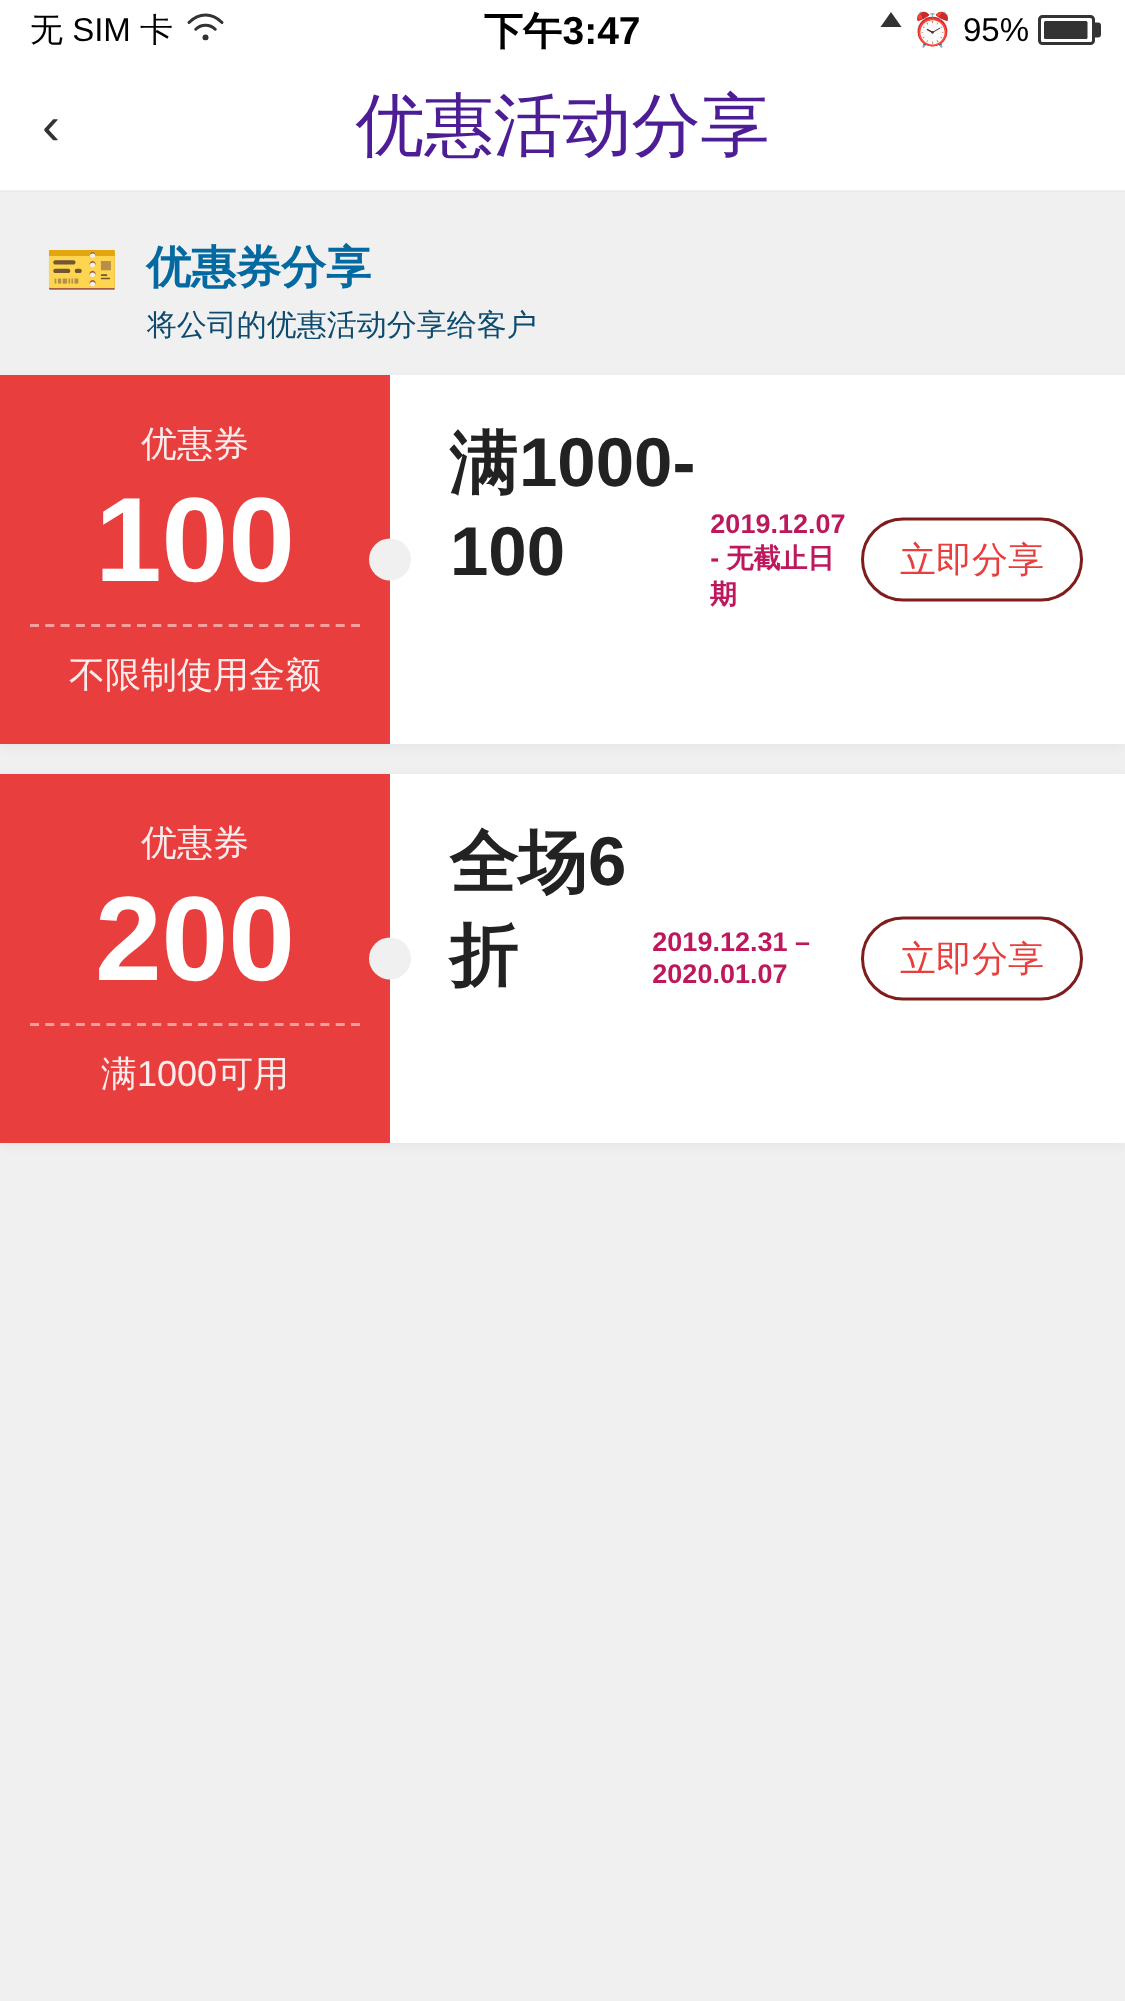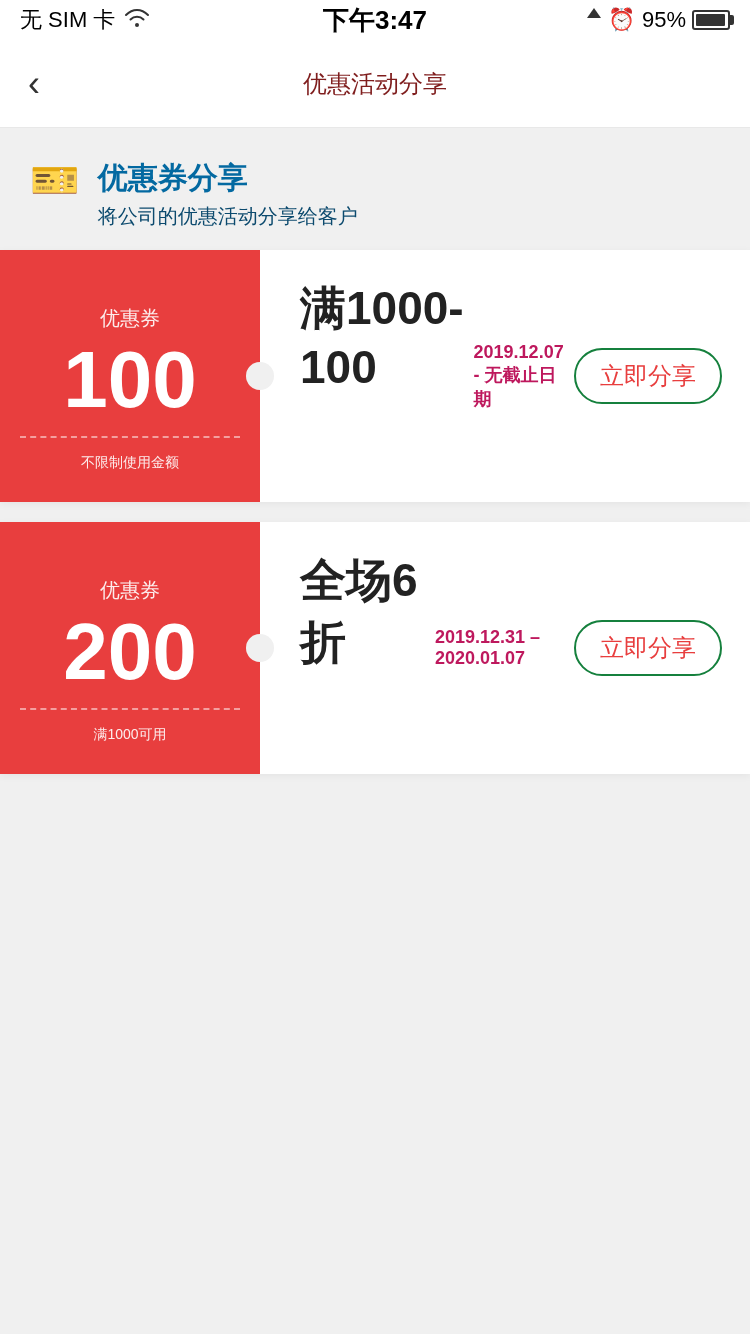--- a/index.html
+++ b/index.html
@@ -84,23 +84,23 @@
       border-bottom: 1px solid #e8e8e8;
     }
     .nav-back {
       position: absolute;
       left: 28px;
       font-size: 36px;
       color: #333;
       cursor: pointer;
     }
     .nav-title {
-      font-size: 24px;
+      font-size: 46px;
       font-weight: 500;
-      color: #7f1d1d;
+      color: #4c1d95;
     }
 
     
     .section-header {
       background: #f0f0f0;
       padding: 30px 30px 20px 30px;
       display: flex;
       align-items: flex-start;
       gap: 18px;
     }
@@ -166,39 +166,38 @@
       z-index: 2;
     }
     
     .coupon-left-inner {
       width: 100%;
       display: flex;
       flex-direction: column;
       align-items: center;
     }
     .coupon-type {
-      font-size: 20px;
+      font-size: 24px;
       color: rgba(255,255,255,0.9);
       margin-bottom: 8px;
-      margin-top: 25px;
     }
     .coupon-amount {
       font-size: 80px;
       font-weight: bold;
       color: #fff;
       line-height: 1;
       margin-bottom: 16px;
     }
     .coupon-divider {
       width: 100%;
       border-top: 2px dashed rgba(255,255,255,0.5);
       margin-bottom: 16px;
     }
     .coupon-condition {
-      font-size: 14px;
+      font-size: 24px;
       color: rgba(255,255,255,0.9);
       text-align: right;
     }
 
     
     .coupon-right {
       flex: 1;
       display: flex;
       flex-direction: row;
       justify-content: center;
@@ -214,21 +213,21 @@
       display: flex;
       align-items: center;
       justify-content: space-between;
     }
     .coupon-date {
       font-size: 18px;
       color: #be185d;
       font-weight: bold;
     }
     .share-btn {
-      border: 2px solid #15803d;
+      border: 2px solid #7f1d1d;
       color: #e83e3e;
       background: #fff;
       border-radius: 36px;
       padding: 10px 24px;
       font-size: 24px;
       cursor: pointer;
       white-space: nowrap;
     }
 
     

